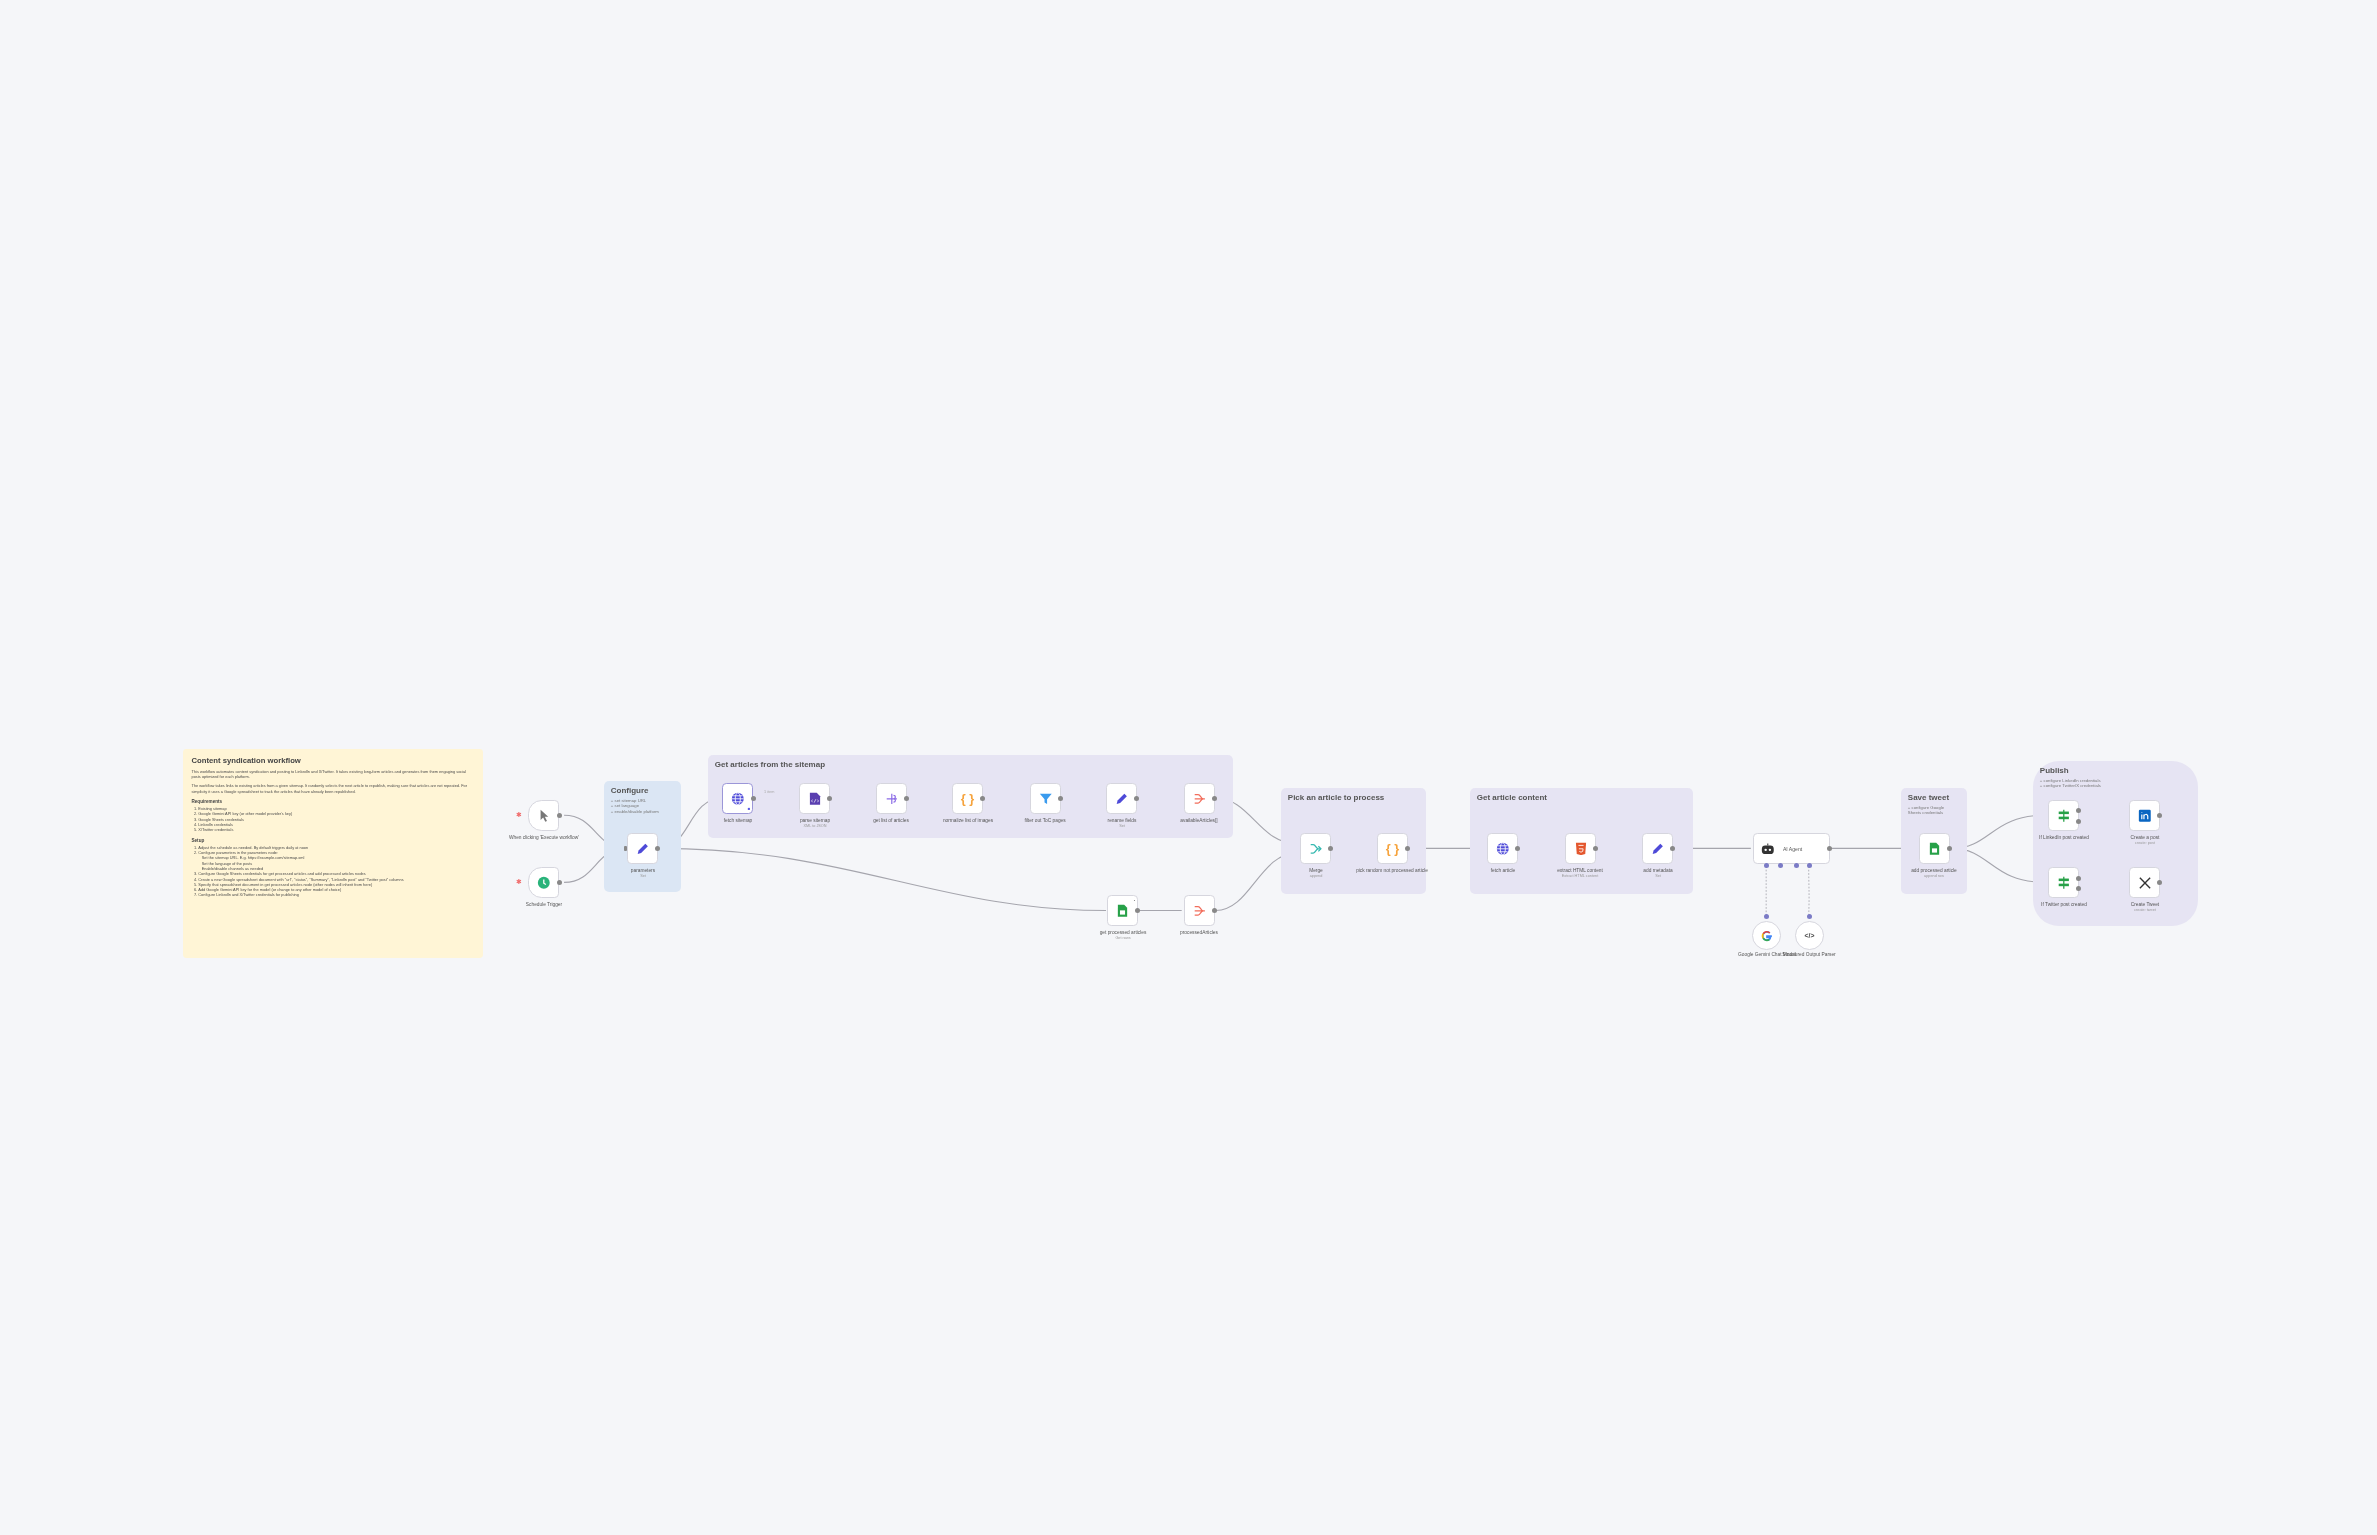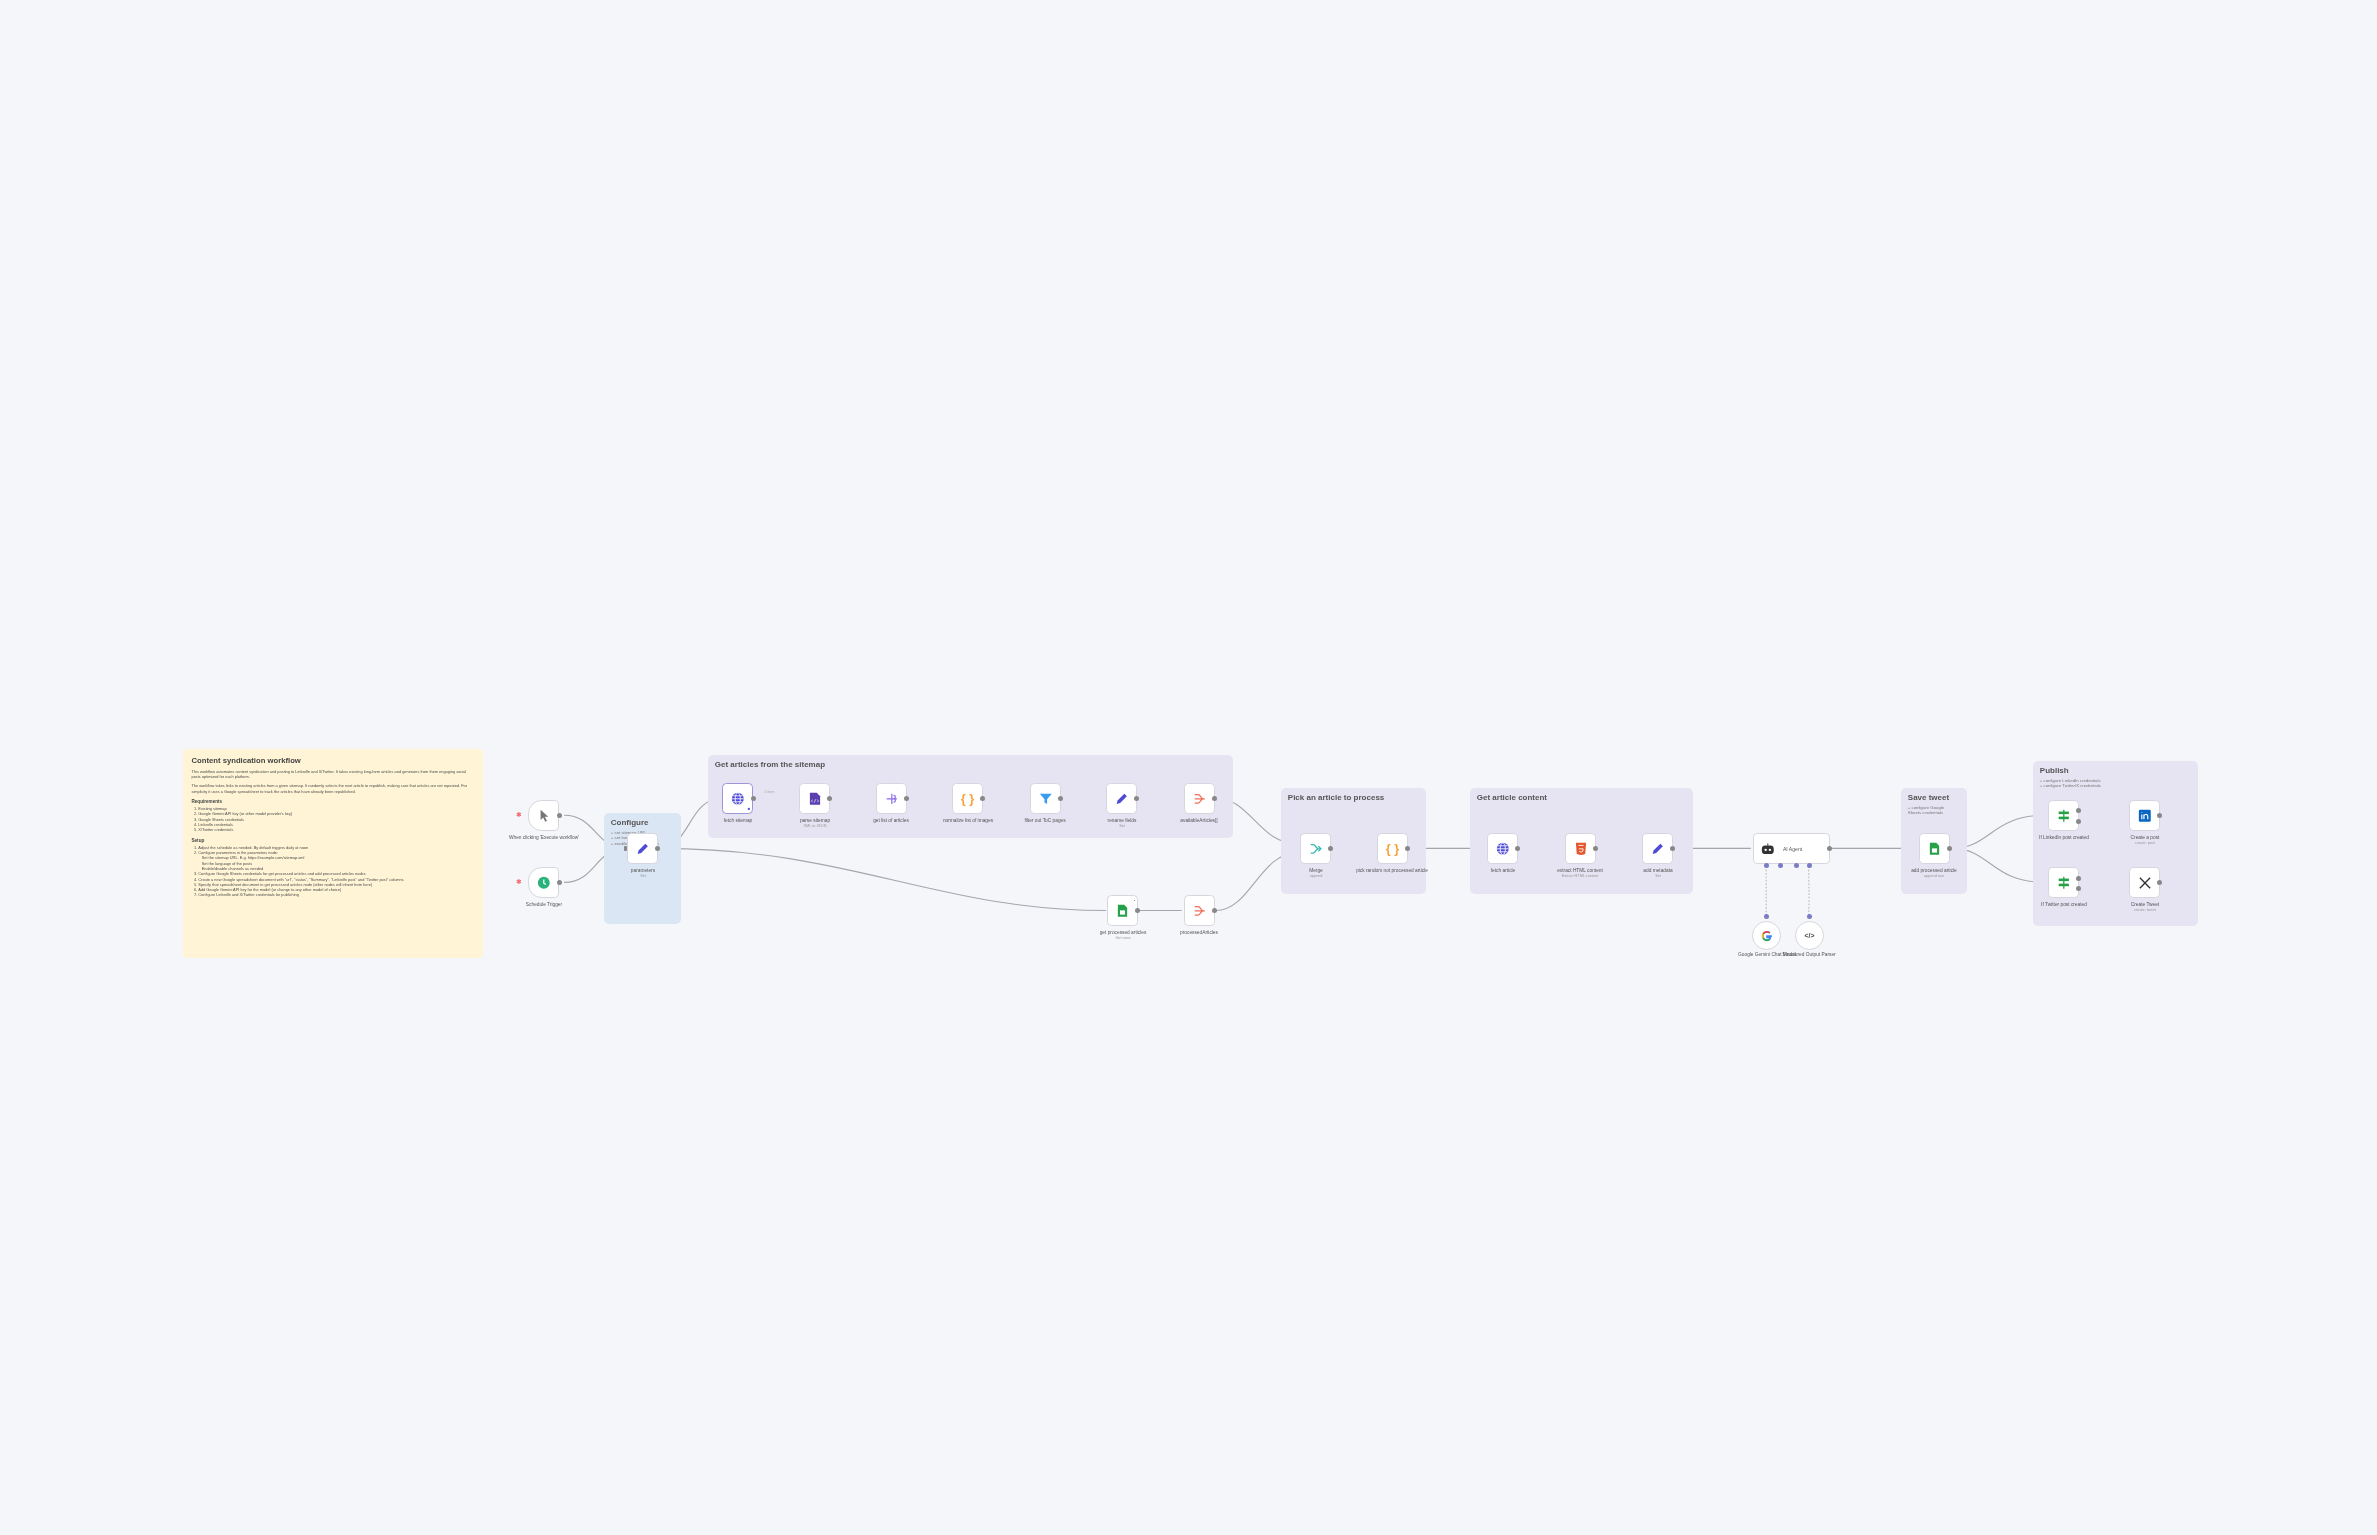--- a/index.html
+++ b/index.html
@@ -122,21 +122,21 @@
   <div class="sub">Enable/disable channels as needed</div>
   <ol start="3">
     <li>Configure Google Sheets credentials for get processed articles and add processed articles nodes</li>
     <li>Create a new Google spreadsheet document with "url", "status", "Summary", "LinkedIn post" and "Twitter post" columns</li>
     <li>Specify that spreadsheet document in get processed articles node (other nodes will inherit from here)</li>
     <li>Add Google Gemini API key for the model (or change to any other model of choice)</li>
     <li>Configure LinkedIn and X/Twitter credentials for publishing</li>
   </ol>
 </div>
 
-<div class="group blue" style="left:604px;top:781px;width:77px;height:111px;margin-top:32px;">
+<div class="group blue" style="left:604px;top:781px;width:77px;height:111px;">
   <div class="g-title">Configure</div>
   <div class="g-notes">
     <div>+ set sitemap URL</div>
     <div>+ set language</div>
     <div>+ enable/disable platform</div>
   </div>
 </div>
 
 <div class="group" style="left:708px;top:755px;width:525px;height:83px;">
   <div class="g-title">Get articles from the sitemap</div>
@@ -153,21 +153,21 @@
 
 
 <div class="group" style="left:1901px;top:788px;width:66px;height:106px;">
   <div class="g-title">Save tweet</div>
   <div class="g-notes">
     <div>+ configure Google</div>
     <div>Sheets credentials</div>
   </div>
 </div>
 
-<div class="group" style="left:2033px;top:761px;width:165px;height:165px;">
+<div class="group" style="left:2033px;top:761px;width:165px;height:165px;border-radius:26px;">
   <div class="g-title">Publish</div>
   <div class="g-notes">
     <div>+ configure LinkedIn credentials</div>
     <div>+ configure Twitter/X credentials</div>
   </div>
 </div>
 
 <span class="bolt" style="left:516px;top:811px;">✱</span>
 <div class="node trigger" style="left:528px;top:800px;">
   <svg width="12" height="13.6" viewBox="0 0 14 16">

